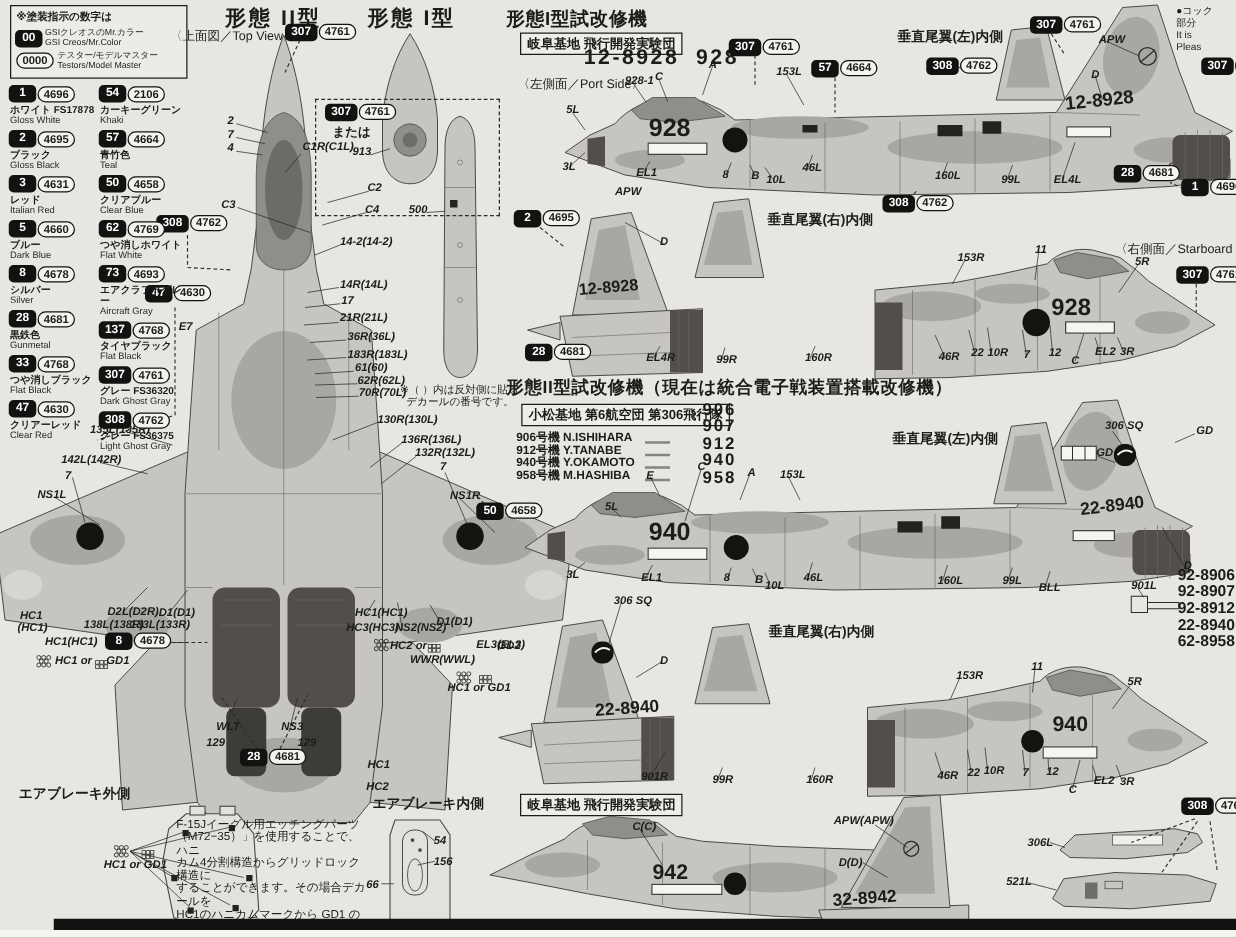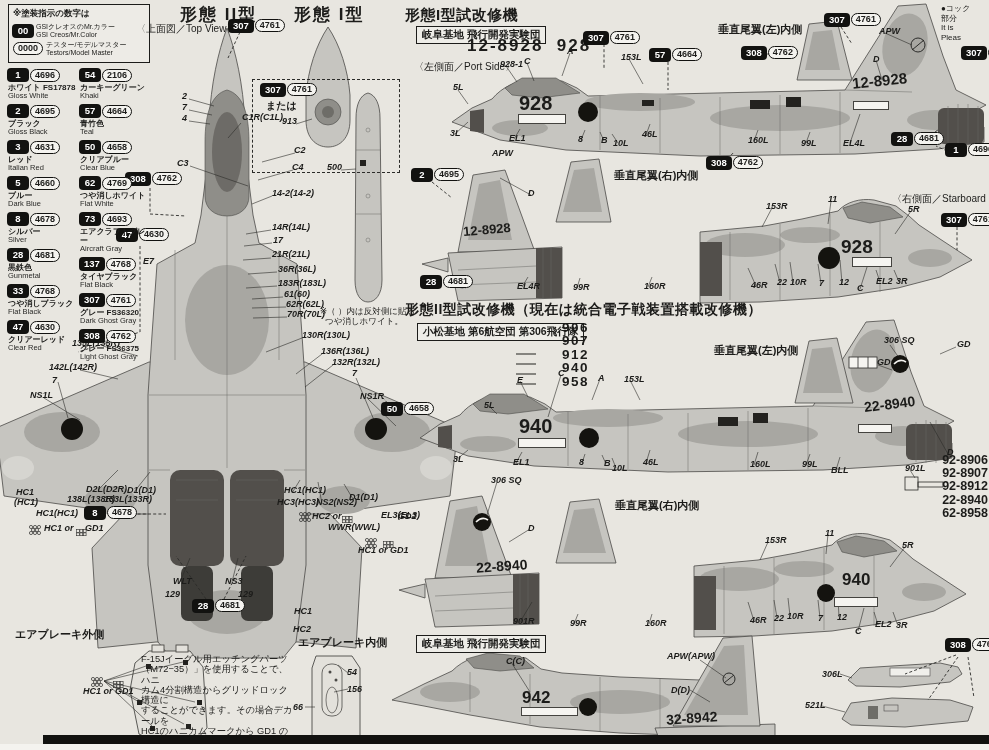--- a/index.html
+++ b/index.html
@@ -260,21 +260,21 @@
       <span class="t co" style="left: 381px; top: 510px;">EL3(EL3)</span>
       <span class="t co" style="left: 328px; top: 522px;">WWR(WWL)</span>
       <span class="t co" style="left: 358px; top: 545px;">HC1 or GD1</span>
       <span class="t co" style="left: 173px; top: 576px;">WLT</span>
       <span class="t co" style="left: 225px; top: 576px;">NS3</span>
       <span class="t co" style="left: 165px; top: 589px;">129</span>
       <span class="t co" style="left: 238px; top: 589px;">129</span>
       <span class="t co" style="left: 294px; top: 606px;">HC1</span>
       <span class="t co" style="left: 293px; top: 624px;">HC2</span>
       <span class="t note" style="left: 320px; top: 306px;">※（ ）内は反対側に貼る</span>
-      <span class="t note" style="left: 325px; top: 316px;">つや消しホワイト。</span>
+      <span class="t note" style="left: 325px; top: 316px;">デカールの番号です。</span>
       <span class="t hdr" style="left: 405px; top: 6px;">形態I型試改修機</span>
       <span class="t box" style="left: 416px; top: 26px;">岐阜基地 飛行開発実験団</span>
       <span class="t mark" style="left: 467px; top: 36px; font-size: 17px; letter-spacing: 2px;">12-8928  928</span>
       <span class="t sub" style="left: 414px; top: 60px;">〈左側面／Port Side〉</span>
       <span class="t co" style="left: 500px; top: 59px;">928-1</span>
       <span class="t co" style="left: 524px; top: 56px;">C</span>
       <span class="t co" style="left: 567px; top: 46px;">A</span>
       <span class="t co" style="left: 621px; top: 52px;">153L</span>
       <span class="t co" style="left: 453px; top: 82px;">5L</span>
       <span class="t co" style="left: 450px; top: 128px;">3L</span>
@@ -702,20 +702,26 @@
               <span class="cn">308</span>
               <span class="cc">4762</span>
             </div>
             <div class="lg-jp">グレー FS36375</div>
             <div class="lg-en">Light Ghost Gray</div>
           </div>
         </div>
       </div>
   </div>
 
+  <div class="mlines" id="pilots" style="left:413px;top:346px;">
+      <div>906号機  N.ISHIHARA</div>
+      <div>912号機  Y.TANABE</div>
+      <div>940号機  Y.OKAMOTO</div>
+      <div>958号機  M.HASHIBA</div>
+    </div>
   <div class="mlines" id="numbers" style="left:562px;top:321px;">
       <div>906</div>
       <div>907</div>
       <div>912</div>
       <div>940</div>
       <div>958</div>
     </div>
   <div class="mlines" id="serials" style="left:916px;top:454px;">
       <div>92-8906</div>
       <div>92-8907</div>

